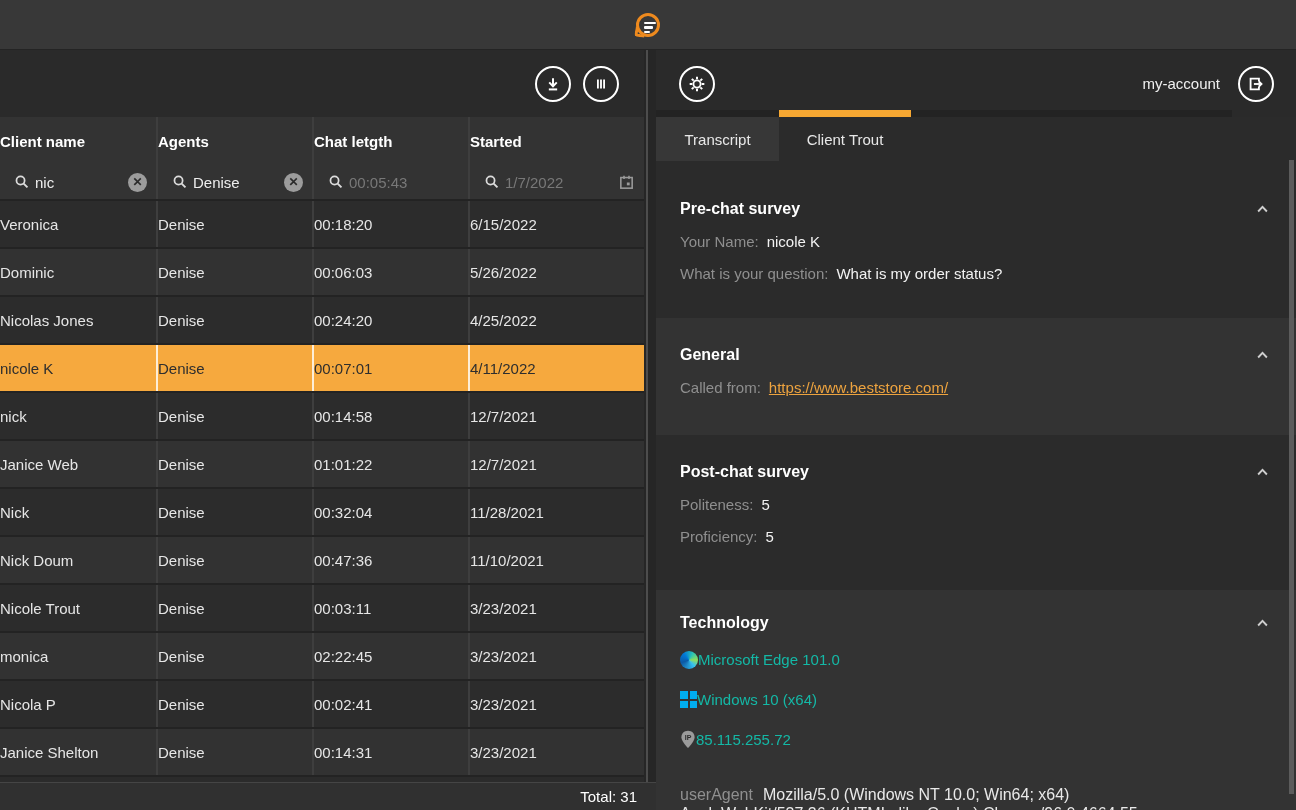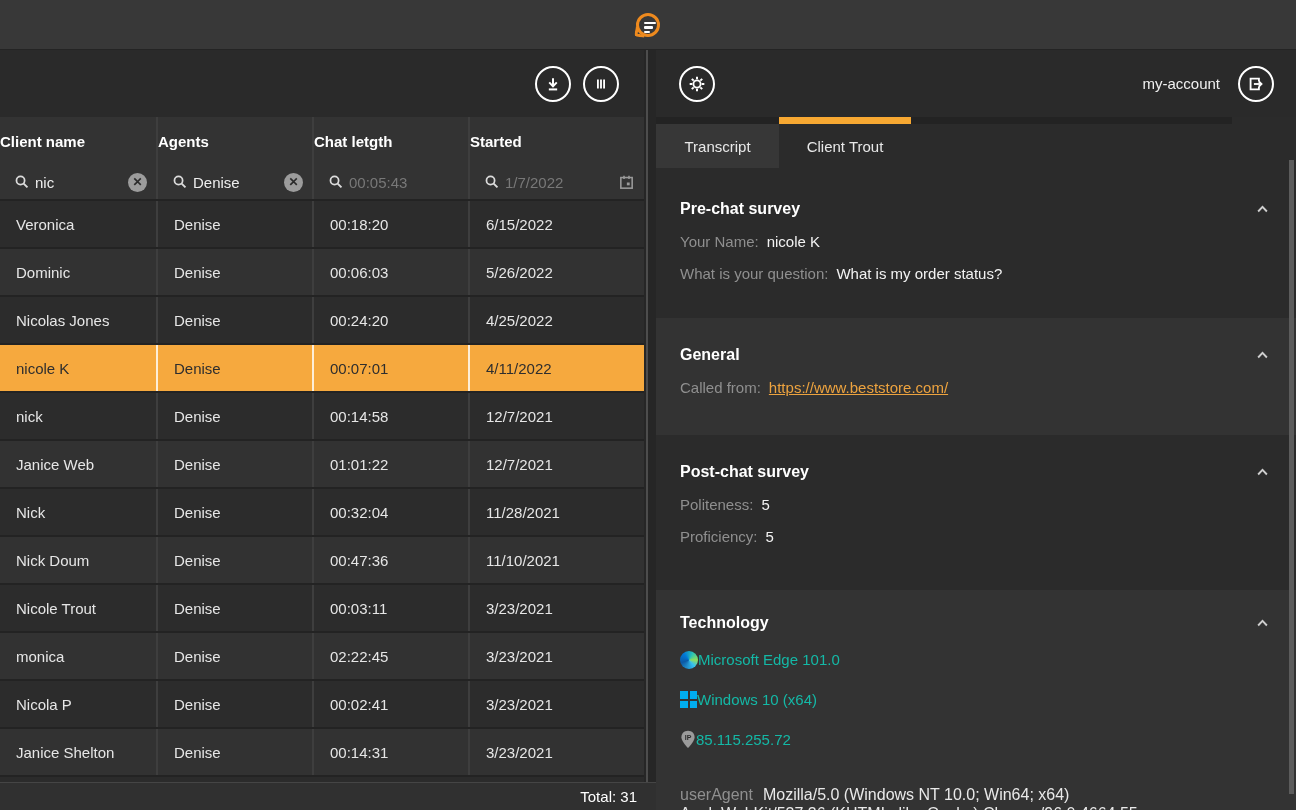--- a/index.html
+++ b/index.html
@@ -45,28 +45,28 @@
   .fcell:first-child{border-left:none}
   .filter-input{flex:1;min-width:0;background:transparent;border:none;outline:none;color:#eee;
     font-size:15px;font-family:"Liberation Sans",sans-serif}
   .filter-input::placeholder{color:#787878;opacity:1}
   .clear-btn{flex:0 0 auto;width:19px;height:19px;border-radius:50%;background:#9c9c9c;color:#2b2b2b;
     font-size:12px;font-weight:bold;display:flex;align-items:center;justify-content:center;cursor:pointer;line-height:1}
   .table-body{position:absolute;left:0;top:201px;width:644px;height:581px;overflow:hidden}
   .trow{display:grid;grid-template-columns:156px 156px 156px 176px;height:48px;border-bottom:2px solid var(--rowline);cursor:pointer}
   .trow:nth-child(odd){background:var(--rowA)}
   .trow:nth-child(even){background:var(--rowB)}
-  .tcell{display:flex;align-items:center;padding-left:16px;font-size:15px;color:var(--txt);border-left:2px solid var(--divider);overflow:hidden;white-space:nowrap}
+  .tcell{display:flex;align-items:center;padding-left:0;font-size:15px;color:var(--txt);border-left:2px solid var(--divider);overflow:hidden;white-space:nowrap}
   .tcell:first-child{border-left:none}
   .trow.selected{background:var(--selected)}
   .trow.selected .tcell{color:#2e2e2e;border-left-color:rgba(255,255,255,.8)}
   .left-footer{position:absolute;left:0;top:782px;width:656px;height:28px;background:#303030;border-top:1px solid #454545;
     display:flex;align-items:center;justify-content:flex-end;padding-right:19px;color:#fff;font-size:15px}
   
-  .tab-strip{position:absolute;left:656px;top:117px;width:576px;height:51px;display:flex}
+  .tab-strip{position:absolute;left:656px;top:110px;width:576px;height:51px;display:flex}
   .tab{display:flex;flex-direction:column;cursor:pointer}
   .tab:nth-child(1){width:123px}
   .tab:nth-child(2){width:132px}
   .tab-ind{height:7px;background:#232323}
   .tab.active .tab-ind{background:var(--accent)}
   .tab-label{flex:1;display:flex;align-items:center;justify-content:center;background:#373737;color:#e8e8e8;font-size:15px}
   .tab.active .tab-label{background:var(--dark)}
   .tab-strip::after{content:'';flex:1;background:linear-gradient(#232323 0 7px,#2b2b2b 7px 100%)}
   
   .section{position:absolute;left:656px;width:640px;padding:0 24px}

